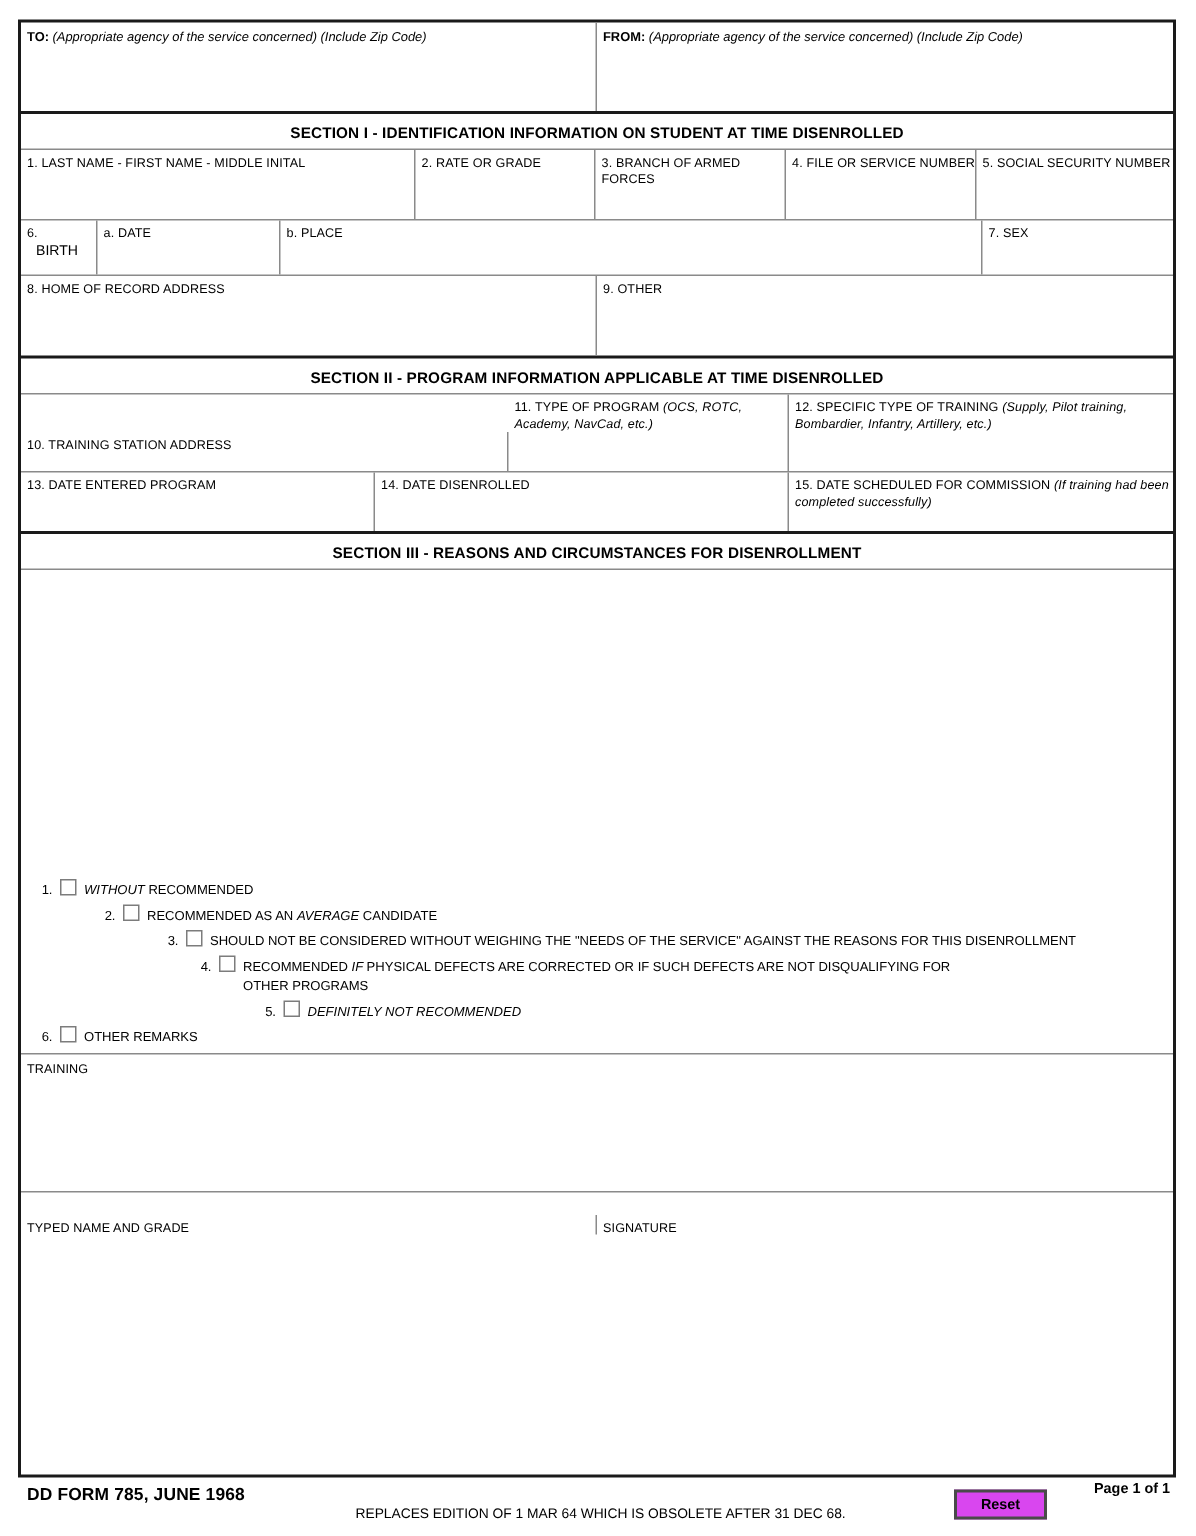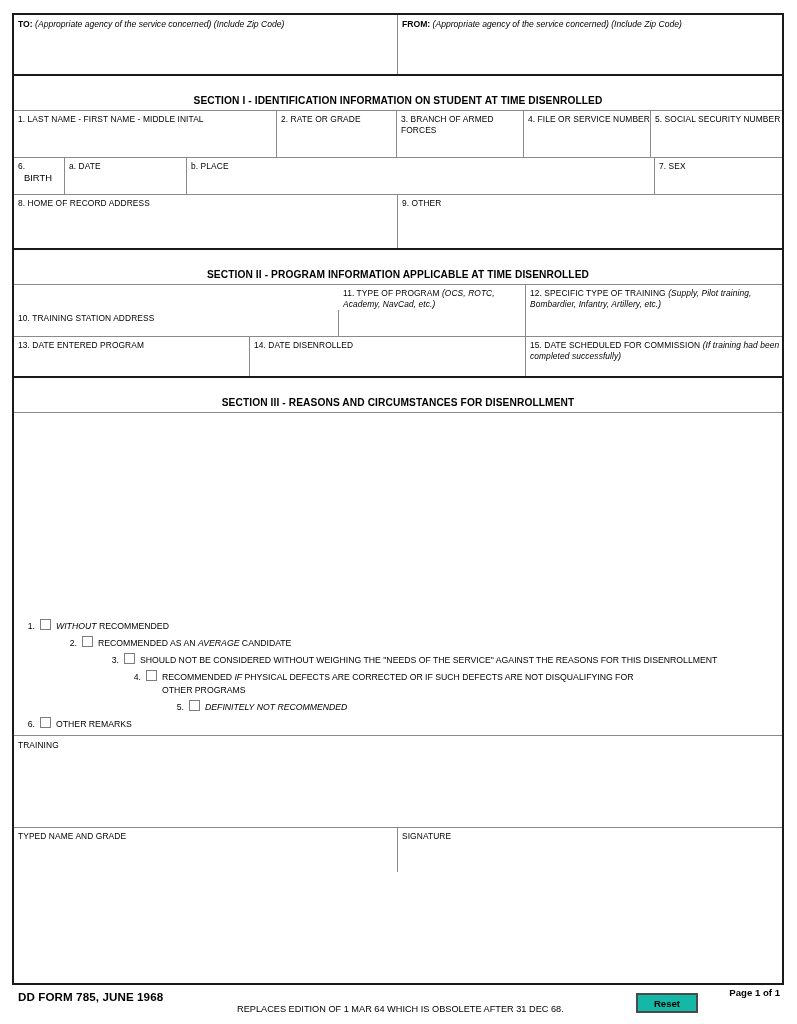--- a/index.html
+++ b/index.html
@@ -68,21 +68,21 @@
   .tf-label { font-size: 8.6px; padding: 4px 0 0 4px; }
   .tf-label b { font-weight: bold; }
   .tf-label i { font-style: italic; }
 
   
   .section-bar {
     text-align: center;
     font-size: 10.2px;
     font-weight: bold;
     letter-spacing: .1px;
-    padding: 18px 0 3px 0;
+    padding: 7px 0 3px 0;
     line-height: 13px;
     border-bottom: 1px solid #8a8a8a;
     border-top: 2px solid #1a1a1a;
   }
   .section-bar.two-line { padding: 4px 0 4px 0; }
 
   
   #sec1-r1 { height: 47px; }
   #c-name   { width: 263px; }
   #c-rate   { width: 120px; }
@@ -146,21 +146,21 @@
   .ind-1 { margin-left: 6px; }
   .ind-2 { margin-left: 48px; }
   .ind-3 { margin-left: 90px; }
   .ind-4 { margin-left: 112px; }
   .ind-5 { margin-left: 155px; }
   .ind-6 { margin-left: 6px; }
 
   
   #remarks-cell { height: 92px; }
   #remarks-cell .fld-label { padding-top: 4px; }
-  #sig-row { height: 44px; }
+  #sig-row { height: 44px; align-items: center; }
   #c-typedname { width: 384px; }
   #c-signature { flex: 1; }
 
   
   #footer {
     position: absolute;
     left: 12px;
     top: 987px;
     width: 772px;
     height: 34px;
@@ -178,21 +178,21 @@
     left: 225px;
     top: 17px;
     font-size: 9.2px;
   }
   #reset-button {
     position: absolute;
     left: 624px;
     top: 6px;
     width: 62px;
     height: 20px;
-    background: #14b8a6;
+    background: #d946ef;
     border: 2px solid #4a4a4a;
     font-family: "Liberation Sans", sans-serif;
     font-size: 9.6px;
     font-weight: bold;
     color: #000;
     cursor: pointer;
     padding: 0;
   }
   #page-number {
     position: absolute;

